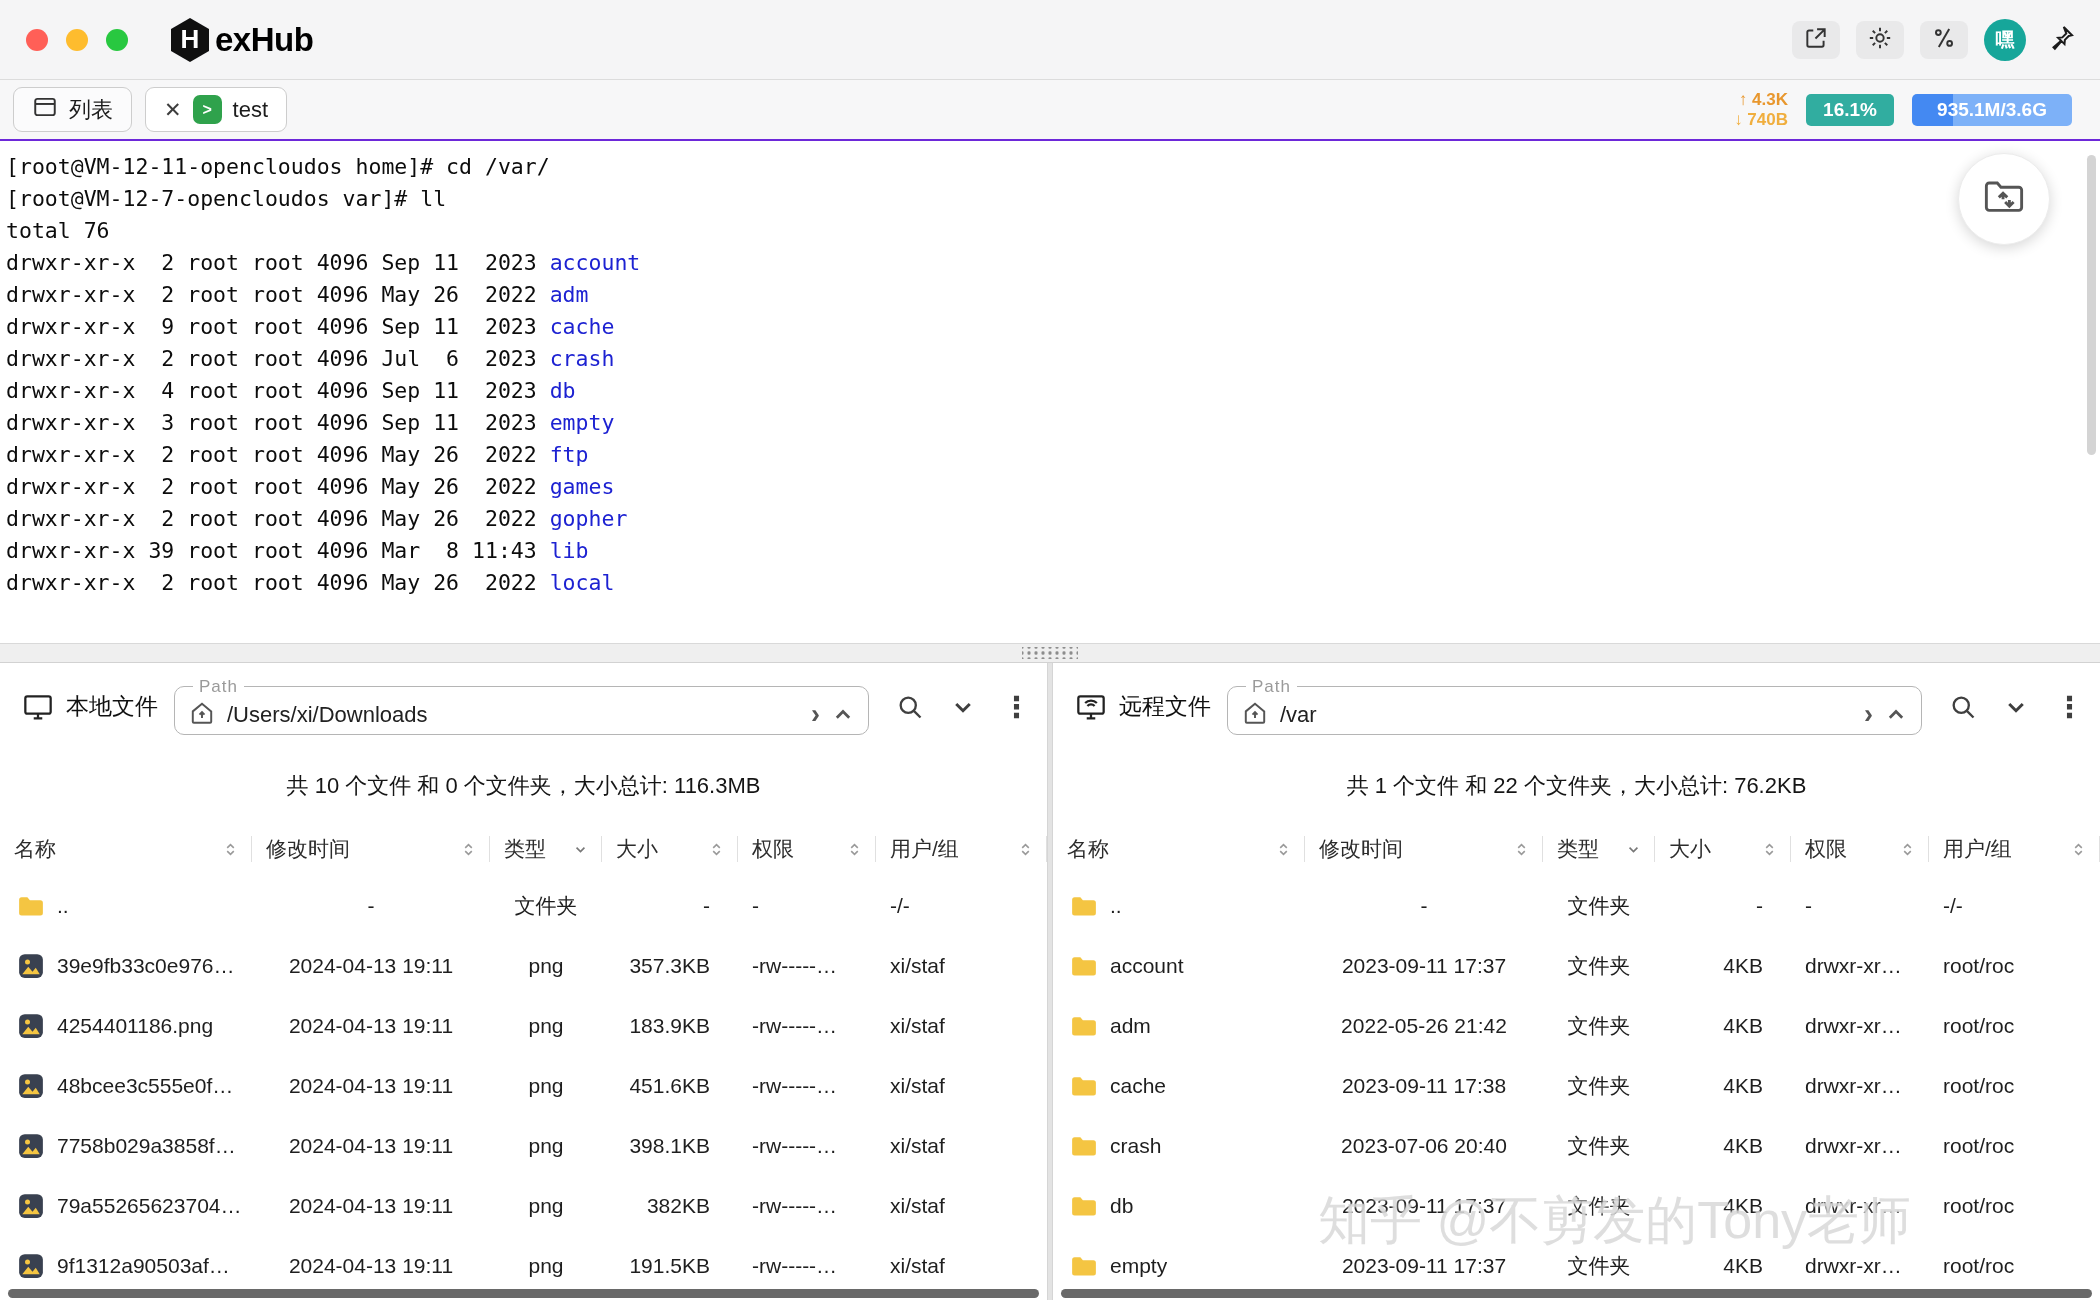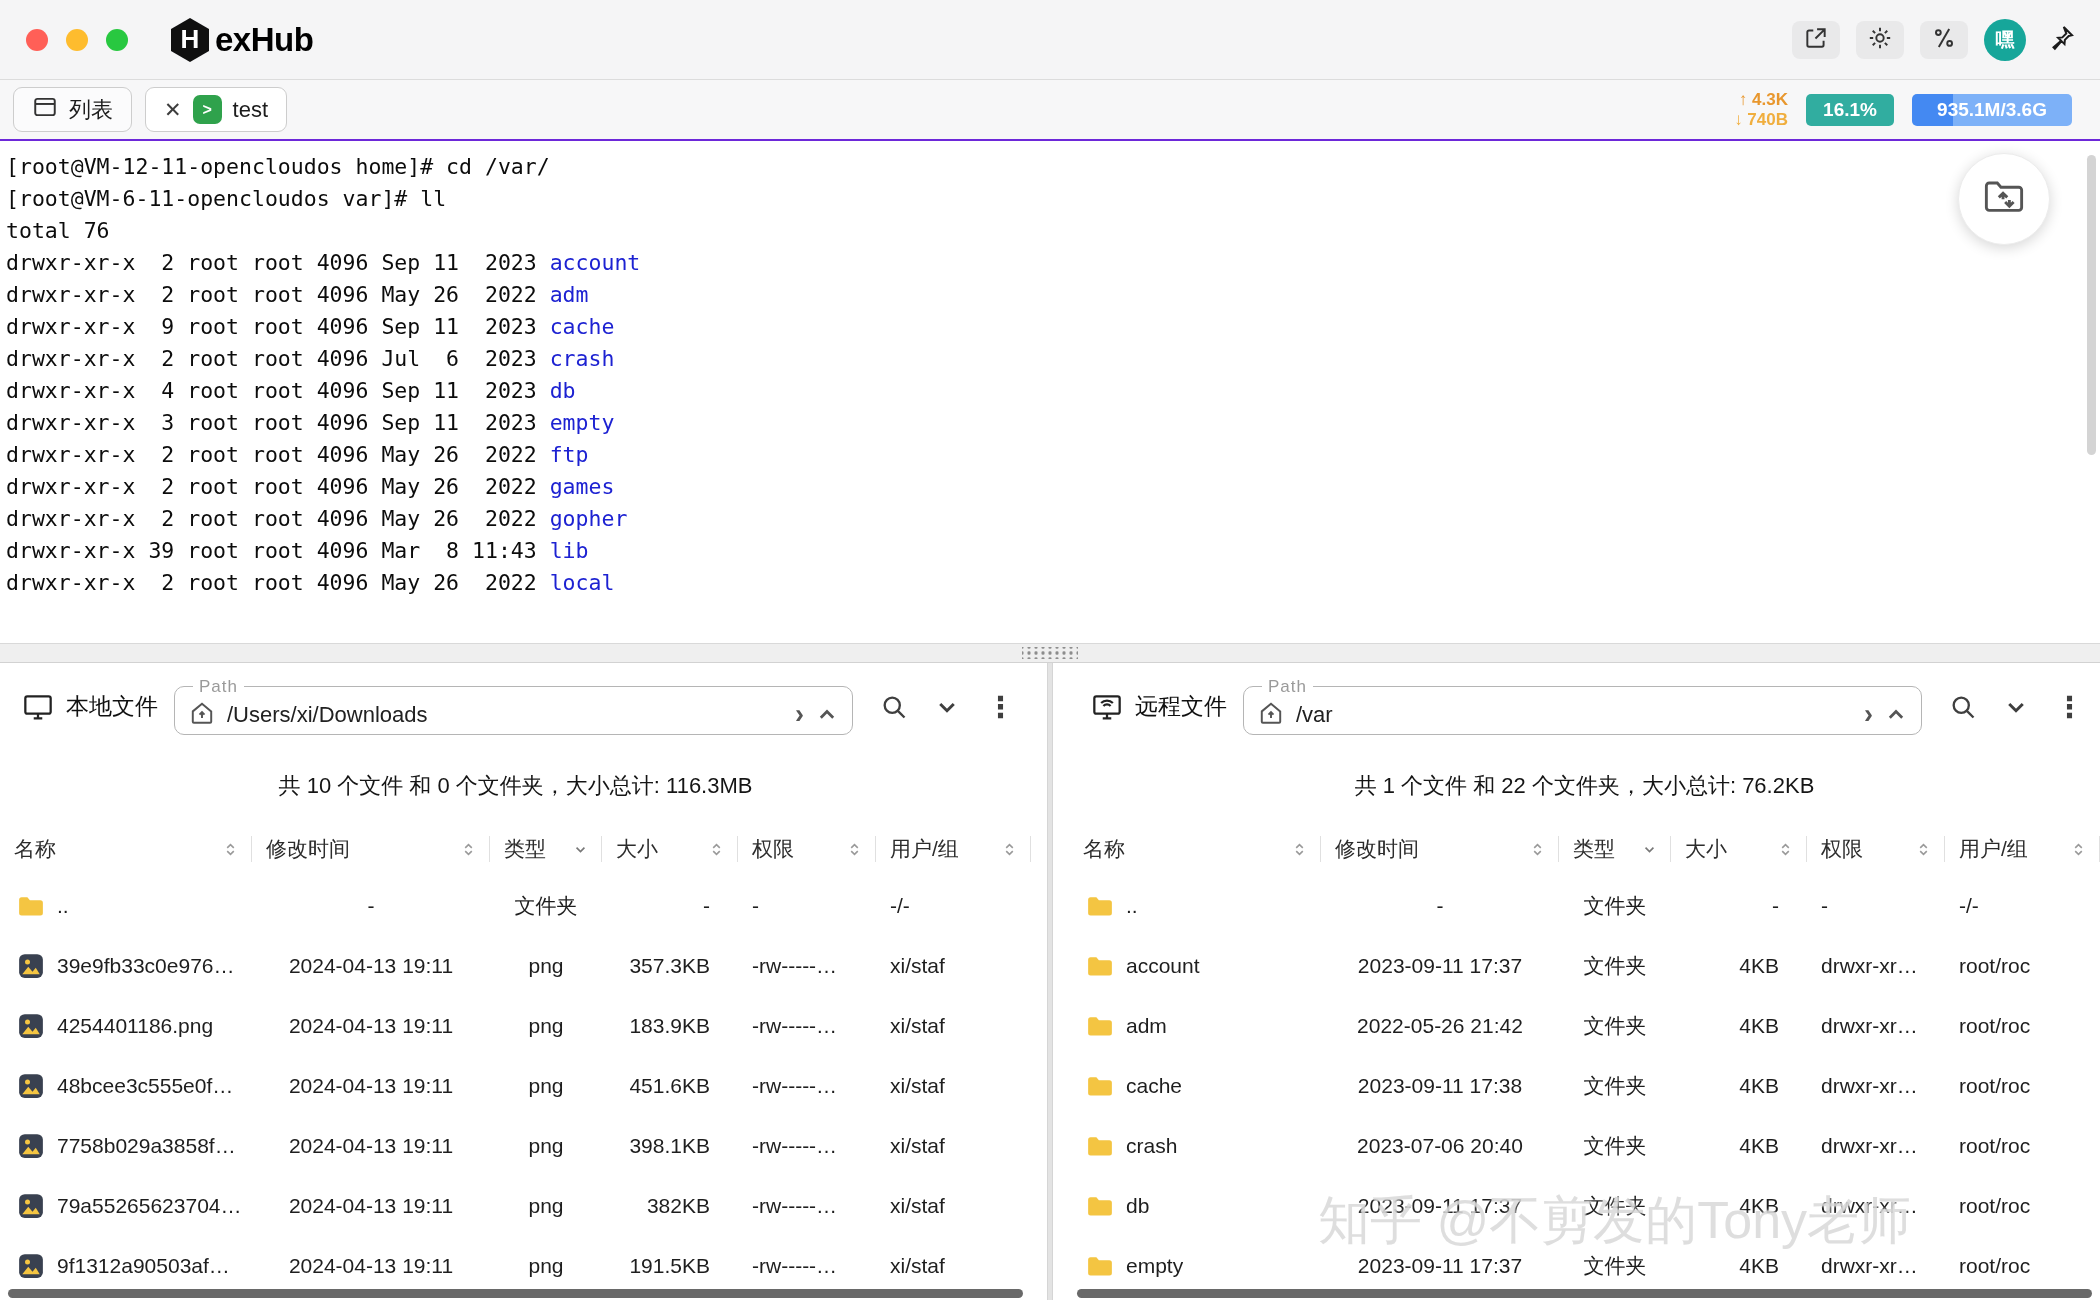--- a/index.html
+++ b/index.html
@@ -56,21 +56,21 @@
 
   
   .splitter { position:absolute; top:643px; left:0; width:100%; height:20px; background:#efefef;
               border-top:1px solid #d9d9d9; border-bottom:1px solid #d2d2d2;
               display:flex; align-items:center; justify-content:center; cursor:row-resize; }
   .grip { width:56px; height:12px;
           background-image:radial-gradient(circle,#8d8d8d 1.6px,transparent 1.9px);
           background-size:7px 6px; background-position:center; }
 
   
-  .panels { position:absolute; top:663px; left:0; width:2100px; height:637px; display:flex;gap:16px; }
+  .panels { position:absolute; top:663px; left:0; width:2100px; height:637px; display:flex; }
   .panel { width:1047px; position:relative; overflow:hidden; background:#fff; }
   .pdivider { width:6px; background:#e3e3e3; border-left:1px solid #d5d5d5; border-right:1px solid #d5d5d5; cursor:col-resize; }
 
   .phead { height:87px; display:flex; align-items:center; padding-left:22px; }
   .picon { margin-right:12px; display:flex; }
   .ptitle { font-size:23px; color:#101010; white-space:nowrap; }
   .pathbox { flex:1; min-width:0; margin-left:16px; height:57px; border:1.6px solid #b5b5b5; border-radius:10px;
              display:flex; align-items:center; padding:0 14px; gap:12px; }
   .pathbox legend { font-size:17px; color:#9a9a9a; padding:0 6px; margin-left:4px; line-height:1; letter-spacing:1px; }
   .ptext { flex:1; font-size:22px; color:#212121; overflow:hidden; white-space:nowrap; }
@@ -180,21 +180,21 @@
         <span class="down"><span>↓</span> <span>740B</span></span>
       </div>
       <span class="badge cpu">16.1%</span>
       <span class="badge mem">935.1M/3.6G</span>
     </div>
   </div>
 
   <div class="terminal">
     <div>
         <div class="tline"><span>[root@VM-12-11-opencloudos home]# cd /var/</span></div>
-        <div class="tline"><span>[root@VM-6-11-opencloudos var]# ll</span></div>
+        <div class="tline"><span>[root@VM-12-7-opencloudos var]# ll</span></div>
         <div class="tline"><span>total 76</span></div>
         <div class="tline"><span>drwxr-xr-x  2 root root 4096 Sep 11  2023 </span><span class="tdir">account</span></div>
         <div class="tline"><span>drwxr-xr-x  2 root root 4096 May 26  2022 </span><span class="tdir">adm</span></div>
         <div class="tline"><span>drwxr-xr-x  9 root root 4096 Sep 11  2023 </span><span class="tdir">cache</span></div>
         <div class="tline"><span>drwxr-xr-x  2 root root 4096 Jul  6  2023 </span><span class="tdir">crash</span></div>
         <div class="tline"><span>drwxr-xr-x  4 root root 4096 Sep 11  2023 </span><span class="tdir">db</span></div>
         <div class="tline"><span>drwxr-xr-x  3 root root 4096 Sep 11  2023 </span><span class="tdir">empty</span></div>
         <div class="tline"><span>drwxr-xr-x  2 root root 4096 May 26  2022 </span><span class="tdir">ftp</span></div>
         <div class="tline"><span>drwxr-xr-x  2 root root 4096 May 26  2022 </span><span class="tdir">games</span></div>
         <div class="tline"><span>drwxr-xr-x  2 root root 4096 May 26  2022 </span><span class="tdir">gopher</span></div>

